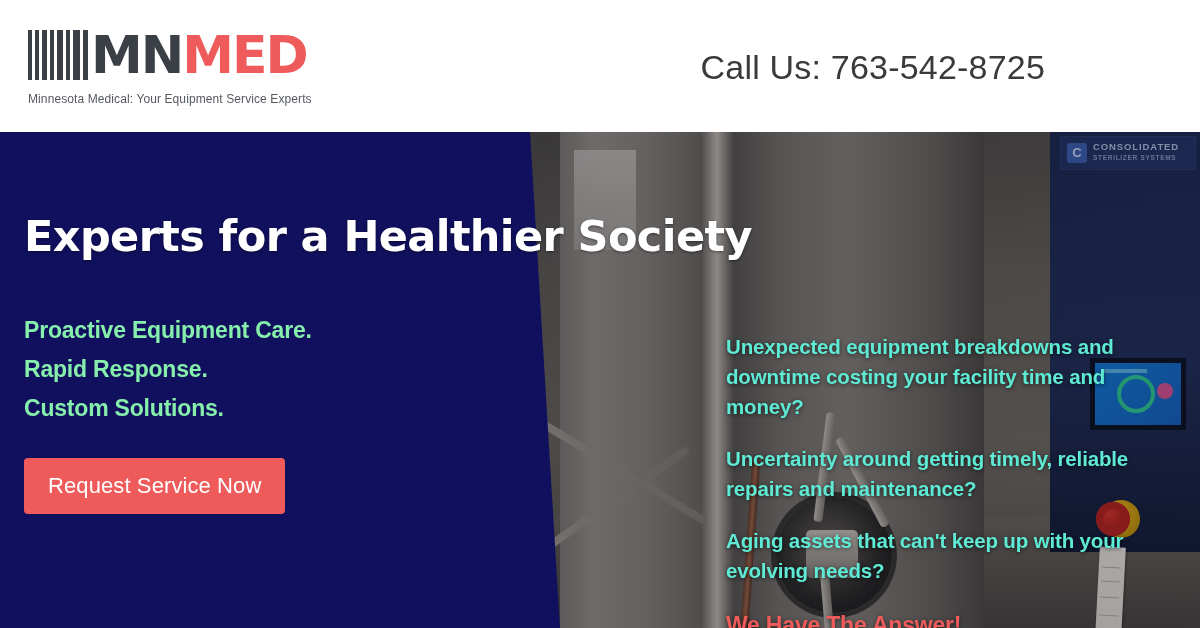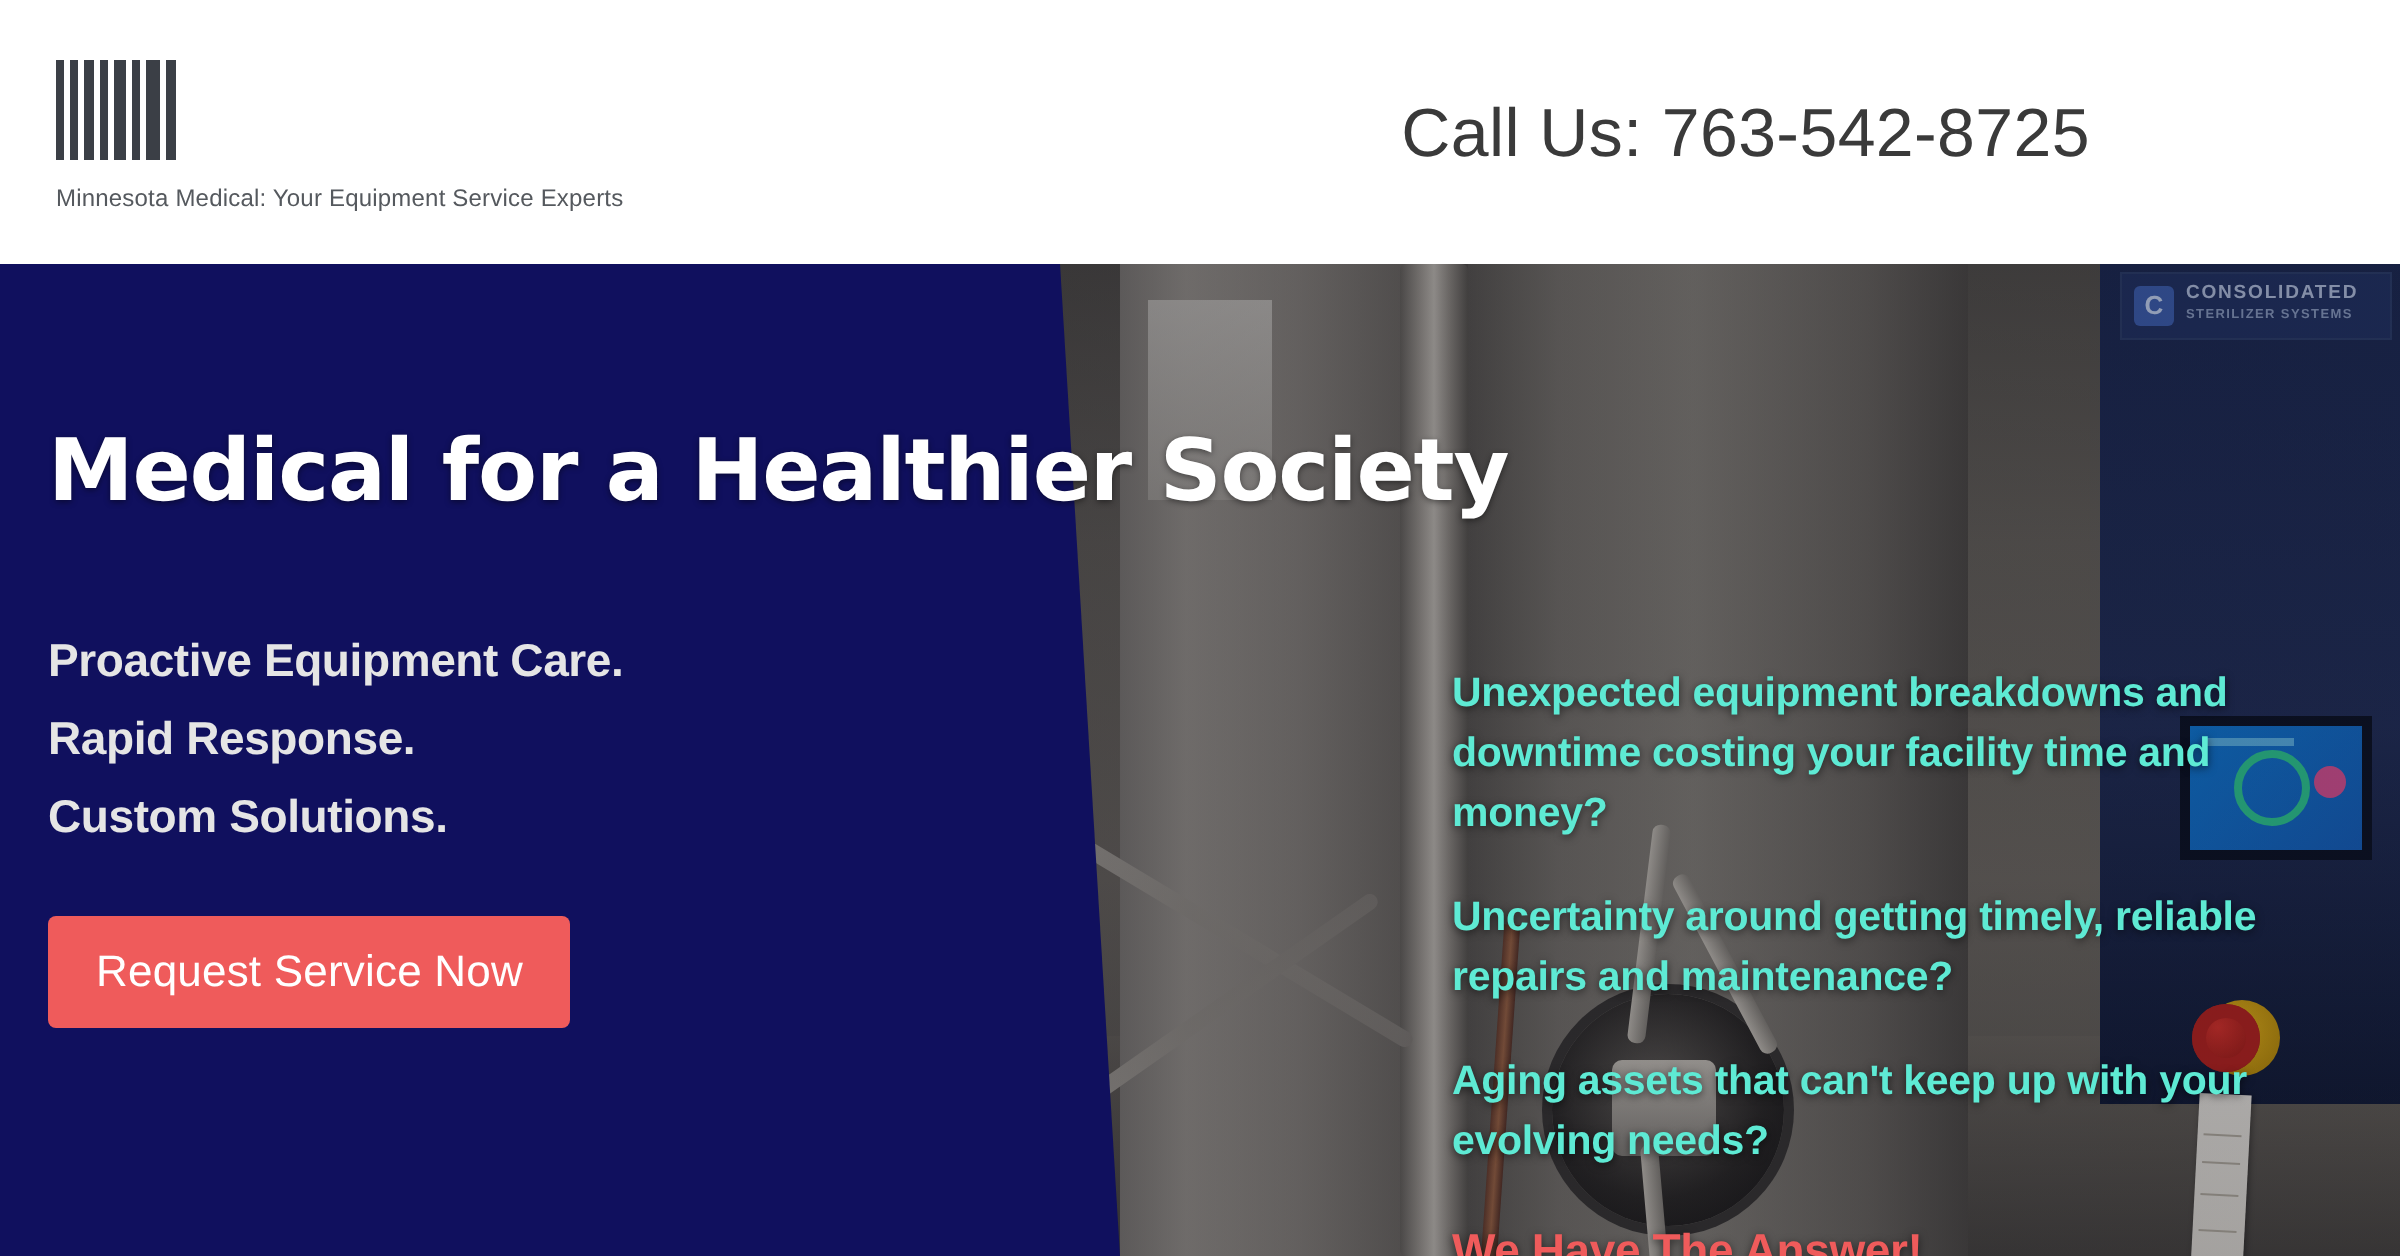--- a/index.html
+++ b/index.html
@@ -218,21 +218,21 @@
     margin-top:82px;
     font-family:"DejaVu Sans", sans-serif;
     font-size:43px; font-weight:bold; color:#ffffff;
     letter-spacing:-.6px; line-height:1.05;
     text-shadow:0 1px 3px rgba(0,0,0,.45);
     white-space:nowrap;
   }
   .hero-sub { margin-top:52px; }
   .hero-sub li {
     list-style:none;
-    font-size:23px; font-weight:bold; color:#e5e5e5;
+    font-size:23px; font-weight:bold; color:#86efac;
     line-height:39px; letter-spacing:-.2px;
   }
   .cta {
     display:inline-block; margin-top:30px;
     background:#ef5b5b; color:#ffffff;
     font-size:22px; font-weight:400;
     padding:15px 24px; border:none; border-radius:4px;
     cursor:pointer; letter-spacing:.1px;
   }
 
@@ -262,20 +262,24 @@
         <span class="barcode">
           <i class="b1"></i>
             <i class="b2"></i>
             <i class="b3"></i>
             <i class="b4"></i>
             <i class="b5"></i>
             <i class="b6"></i>
             <i class="b7"></i>
             <i class="b8"></i>
         </span>
+        <span class="wordmark">
+          <span class="wm-mn">MN</span>
+            <span class="wm-med">MED</span>
+        </span>
       </div>
       <div class="brand-tagline">Minnesota Medical: Your Equipment Service Experts</div>
     </div>
 
     <div class="call-us">Call Us: 763-542-8725</div>
   </header>
 
   <section class="hero">
 
     <div class="photo">
@@ -317,21 +321,21 @@
       <div class="arm-b"></div>
       <div class="knob kn-far"></div>
       <div class="knob kn-left"></div>
 
       <div class="scrim"></div>
     </div>
 
     <div class="navy-panel"></div>
 
     <div class="hero-left">
-      <h1 class="hero-title">Medical for a Healthier Society</h1>
+      <h1 class="hero-title">Experts for a Healthier Society</h1>
 
       <ul class="hero-sub">
         <li>Proactive Equipment Care.</li>
         <li>Rapid Response.</li>
         <li>Custom Solutions.</li>
       </ul>
 
       <button class="cta">Request Service Now</button>
     </div>
 

